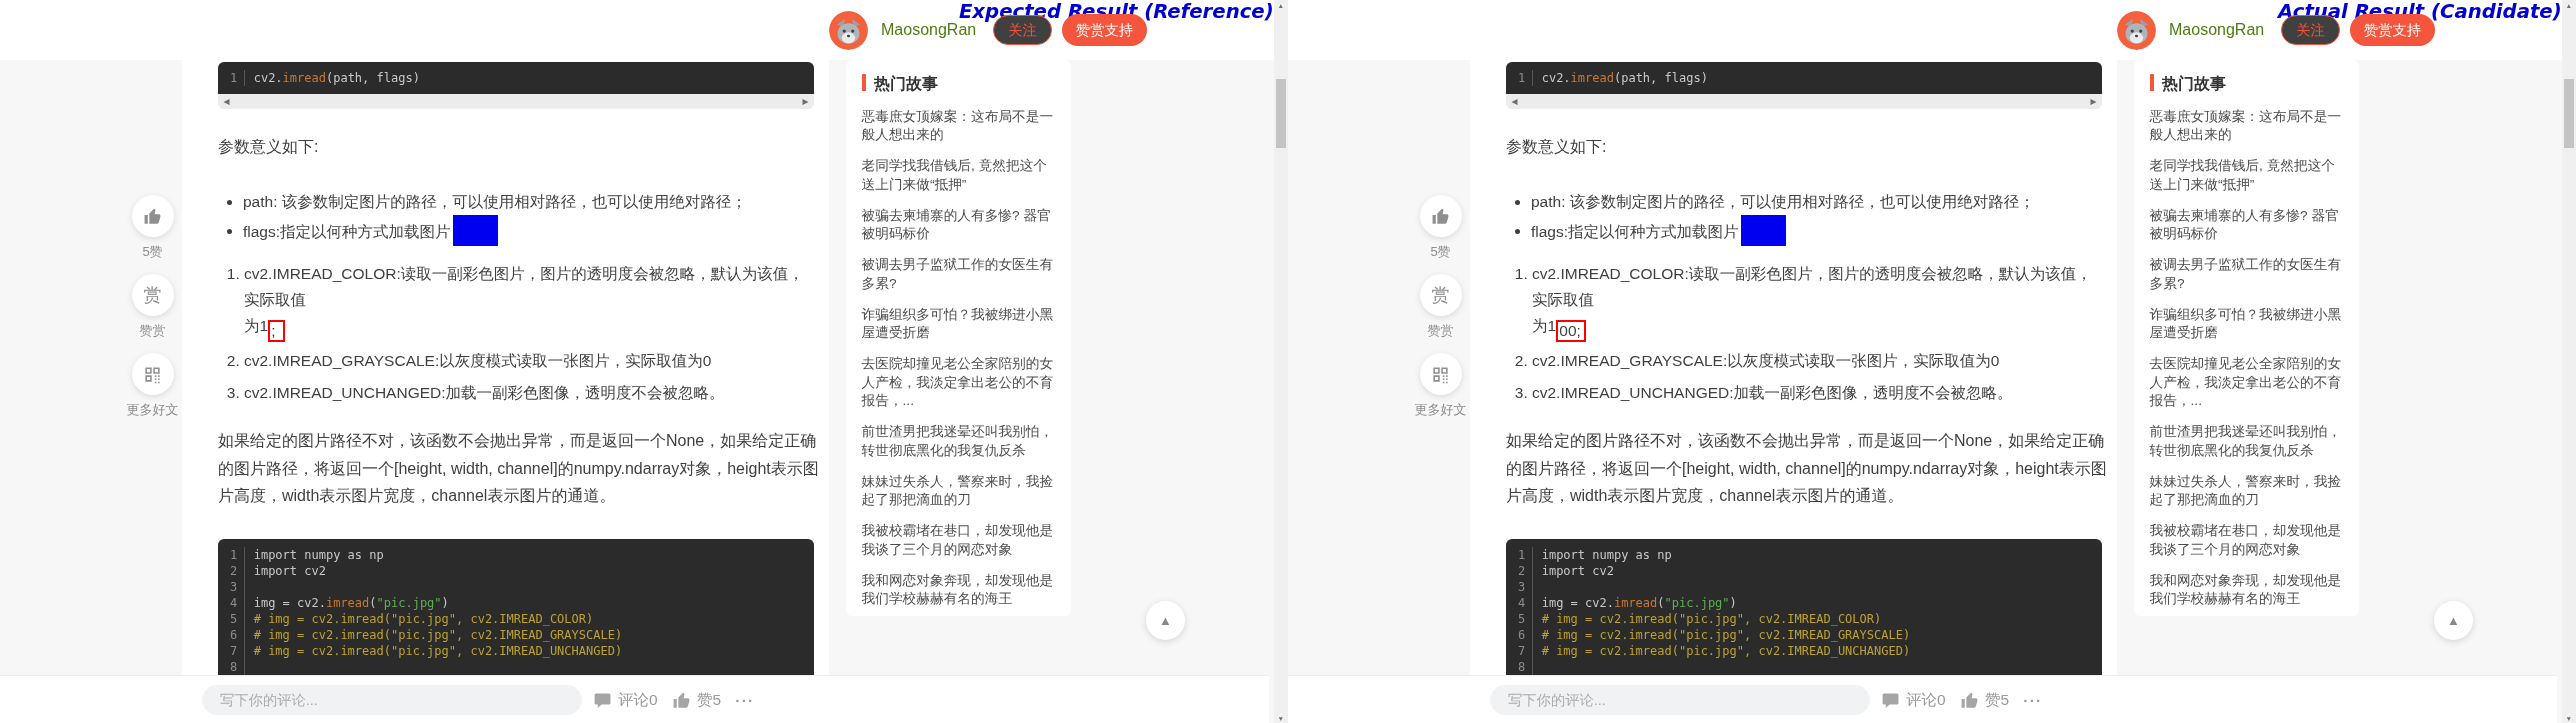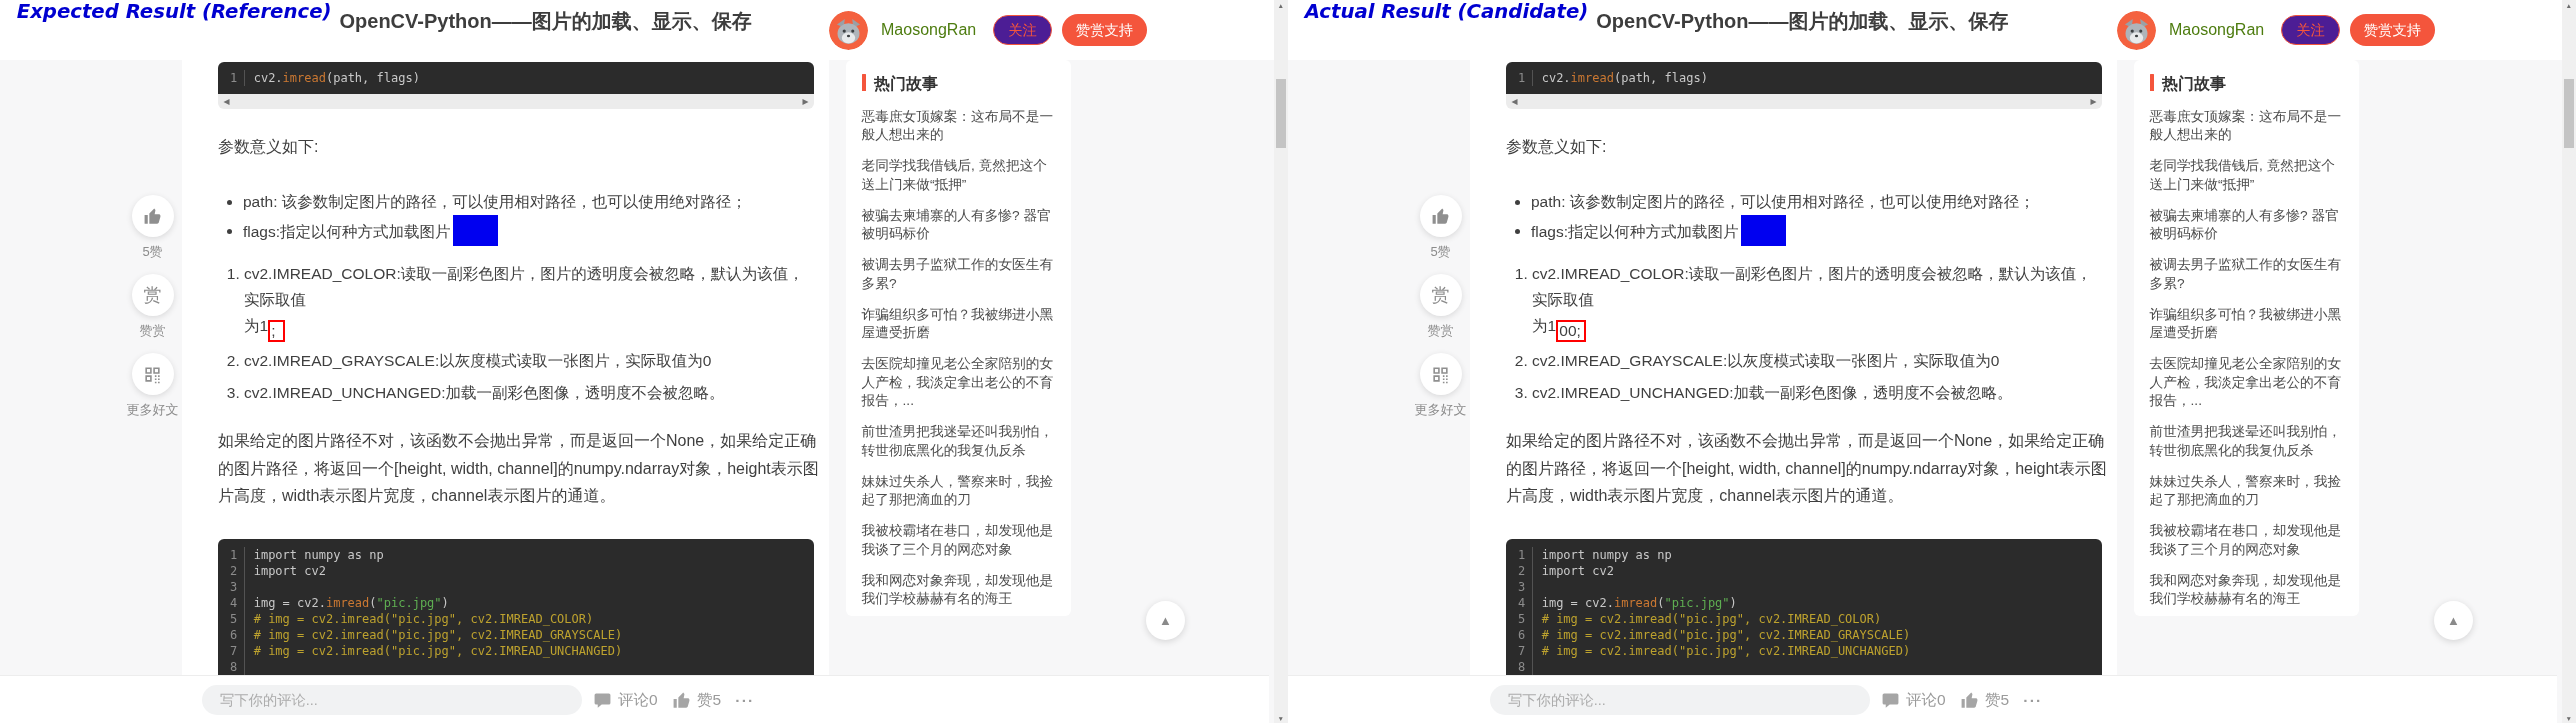--- a/index.html
+++ b/index.html
@@ -8,28 +8,28 @@
     --redbox:#ff0000;
     --bluebox:#0000f0;
   }
   *{box-sizing:border-box;}
   html,body{margin:0;padding:0;}
   body{width:2576px;height:724px;background:#e9e9e9;font-family:"Liberation Sans",sans-serif;overflow:hidden;}
   #app{width:2576px;height:724px;}
   .pane{position:relative;float:left;width:1288px;height:724px;background:#f7f7f8;overflow:hidden;}
 
   
-  .pane-header{position:absolute;top:0;left:0;right:14.3px;height:60px;background:#ffffff;display:flex;align-items:flex-start;}
+  .pane-header{position:absolute;top:0;left:0;right:14.3px;height:60px;background:#ffffff;display:flex;align-items:flex-end;flex-direction:column;}
   .result-label{flex:0 0 281px;margin-left:16.7px;font-family:"DejaVu Sans",sans-serif;font-style:italic;font-weight:bold;font-size:19.7px;color:var(--label-blue);white-space:nowrap;}
   .art-title{margin:8px;font-size:20px;font-weight:bold;color:#3d3d3d;white-space:nowrap;letter-spacing:0;}
   .user-block{position:absolute;left:829px;top:0;height:60px;display:flex;align-items:center;}
   .avatar{width:39px;height:39px;border-radius:50%;overflow:hidden;flex:0 0 auto;}
   .avatar svg{display:block;width:39px;height:39px;}
   .author-name{margin-left:13px;font-size:16px;color:#4d7c0f;}
-  .follow-btn{margin-left:16.7px;background:#4c1d95;border:1.2px solid var(--accent);color:var(--accent);font-size:14.3px;padding:4.8px 14.3px;border-radius:596px;cursor:pointer;font-family:inherit;}
+  .follow-btn{margin-left:16.7px;background:#404040;border:1.2px solid var(--accent);color:var(--accent);font-size:14.3px;padding:4.8px 14.3px;border-radius:596px;cursor:pointer;font-family:inherit;}
   .sponsor-btn{margin-left:9.5px;background:var(--accent);border:none;color:#fff;font-size:14.3px;padding:6.6px 14.3px;border-radius:596px;cursor:pointer;font-family:inherit;}
 
   
   .pane-content{position:absolute;top:60px;left:0;right:14.3px;bottom:49px;background:#f7f7f8;}
 
   
   .vote-col{position:absolute;left:124px;top:135px;width:57px;display:flex;flex-direction:column;align-items:center;}
   .vcircle{width:42px;height:42px;border-radius:50%;background:#fff;box-shadow:0 1.8px 6px rgba(0,0,0,.12);display:flex;align-items:center;justify-content:center;color:#8a8a8a;cursor:pointer;}
   .vcircle svg{width:19px;height:19px;fill:#8f8f8f;}
   .shang{font-size:18px;color:#8a8a8a;}

